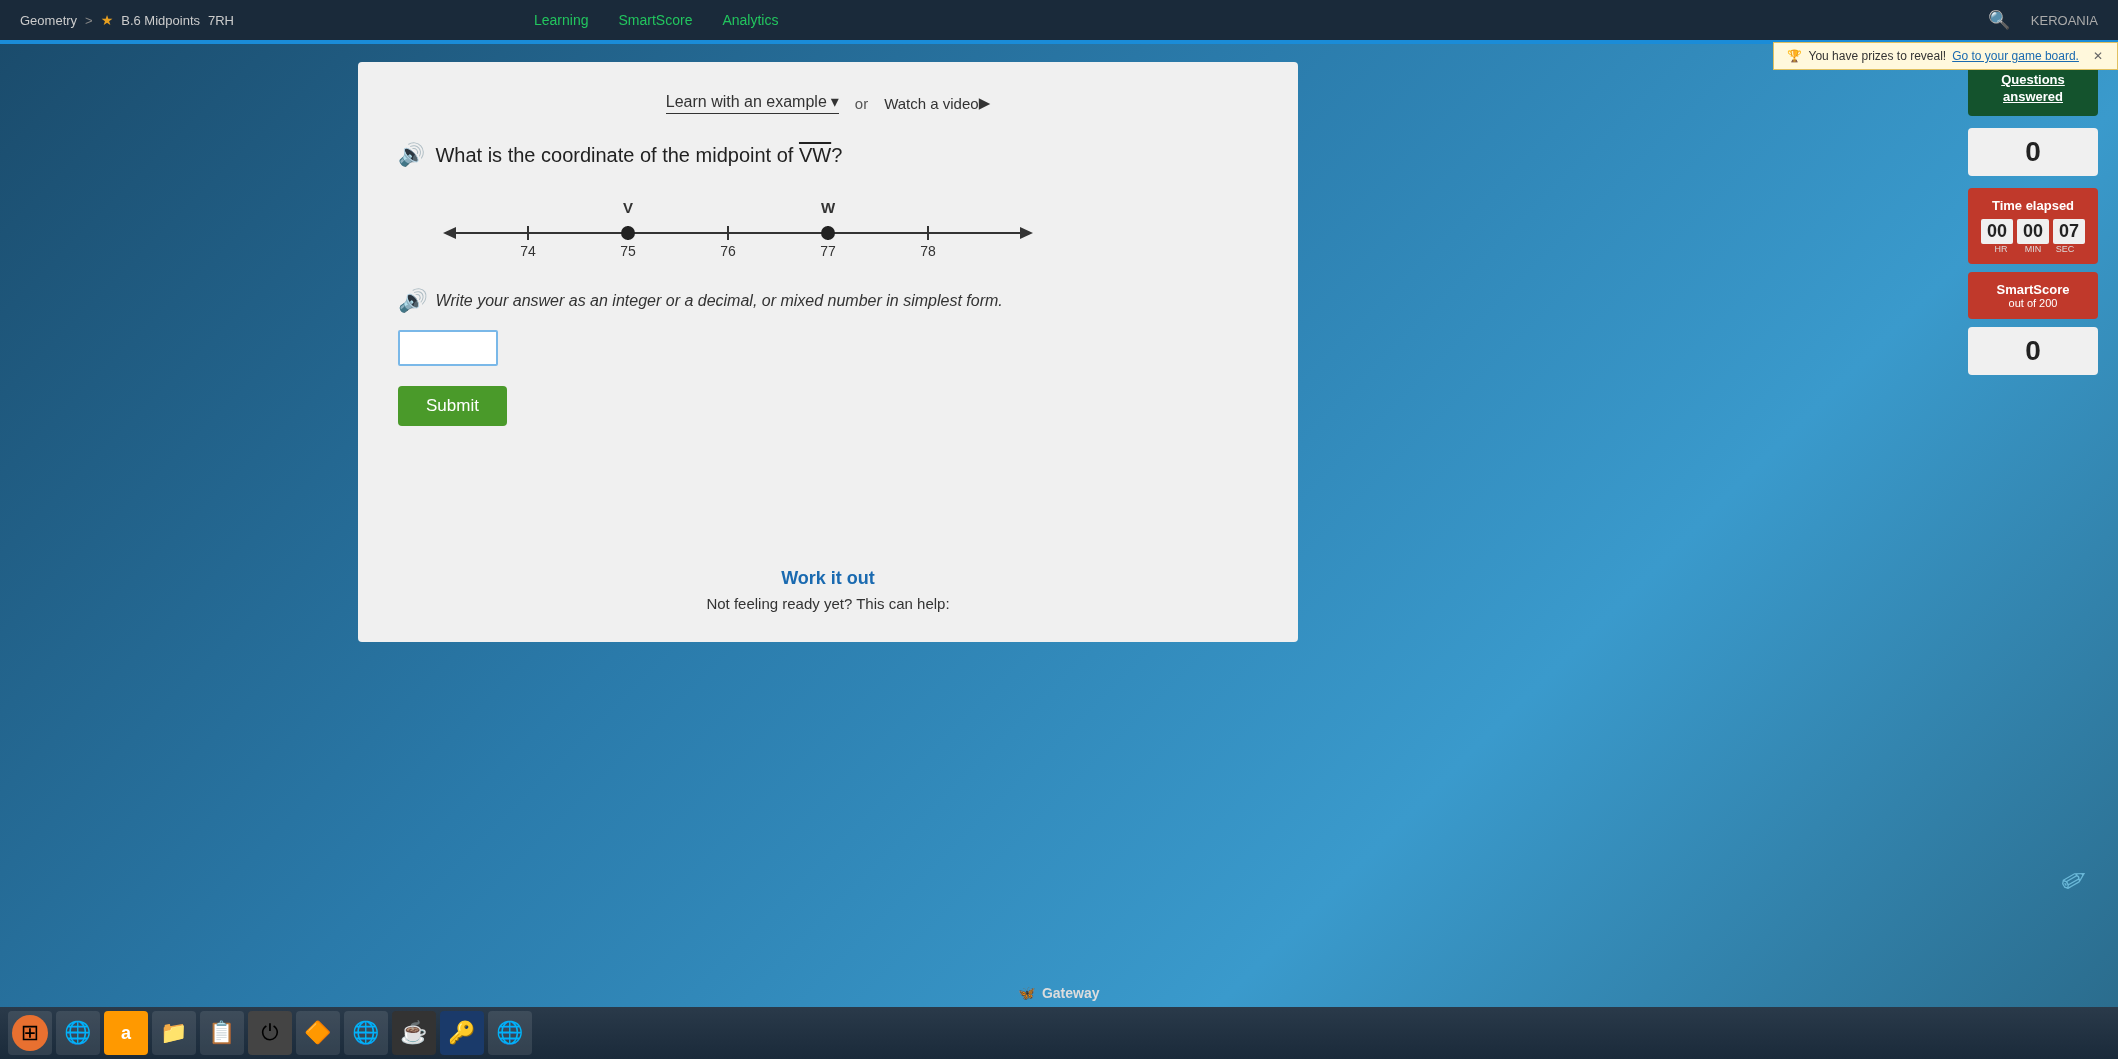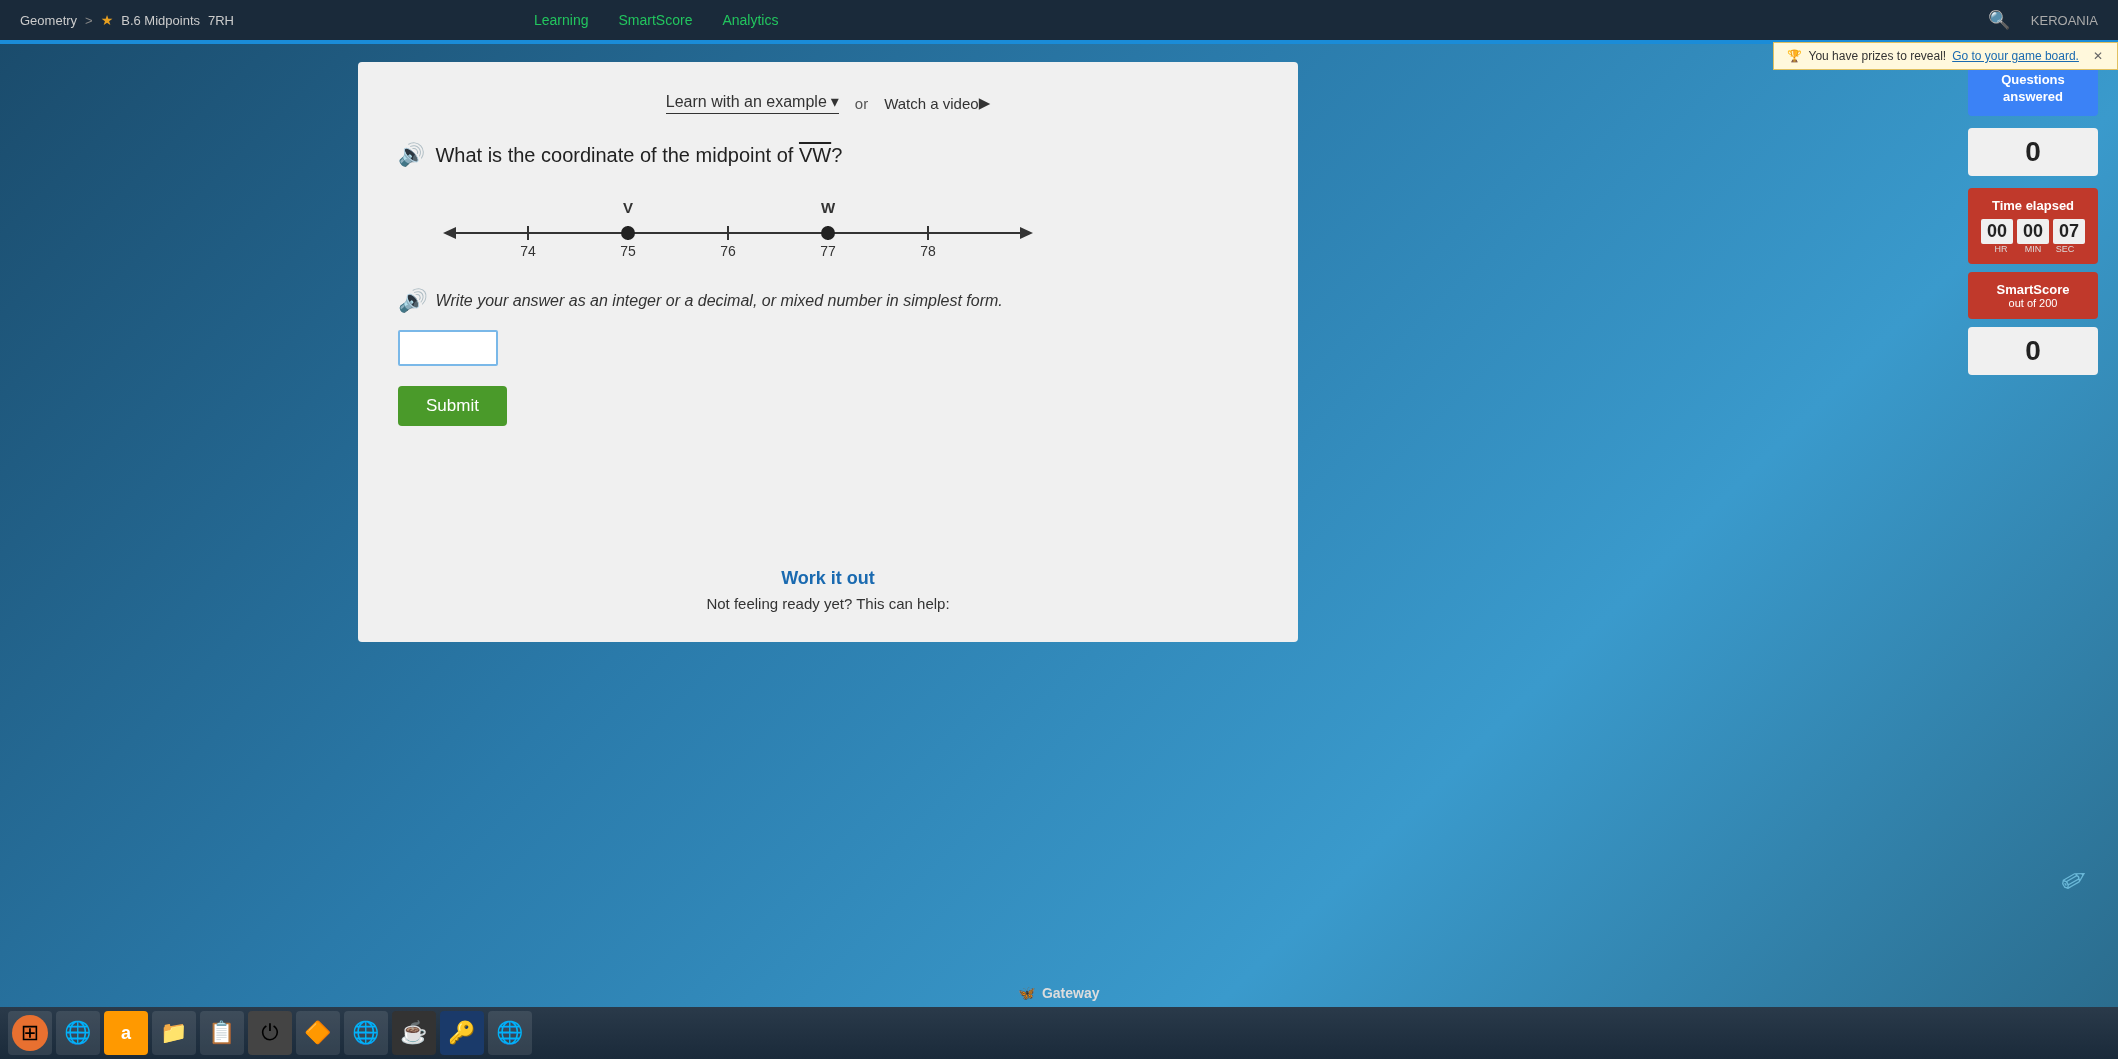--- a/index.html
+++ b/index.html
@@ -239,27 +239,28 @@
     
     .right-sidebar {
       position: absolute;
       top: 62px;
       right: 20px;
       width: 130px;
       z-index: 5;
     }
 
     .sidebar-box {
-      background: #3b82f6;
+      background: #14532d;
       color: white;
       border-radius: 4px;
       padding: 10px;
       text-align: center;
       margin-bottom: 12px;
       font-size: 13px;
+      text-decoration: underline;
     }
 
     .sidebar-box-title {
       font-size: 13px;
       font-weight: bold;
       line-height: 1.3;
     }
 
     .sidebar-number {
       background: #f0f0f0;

